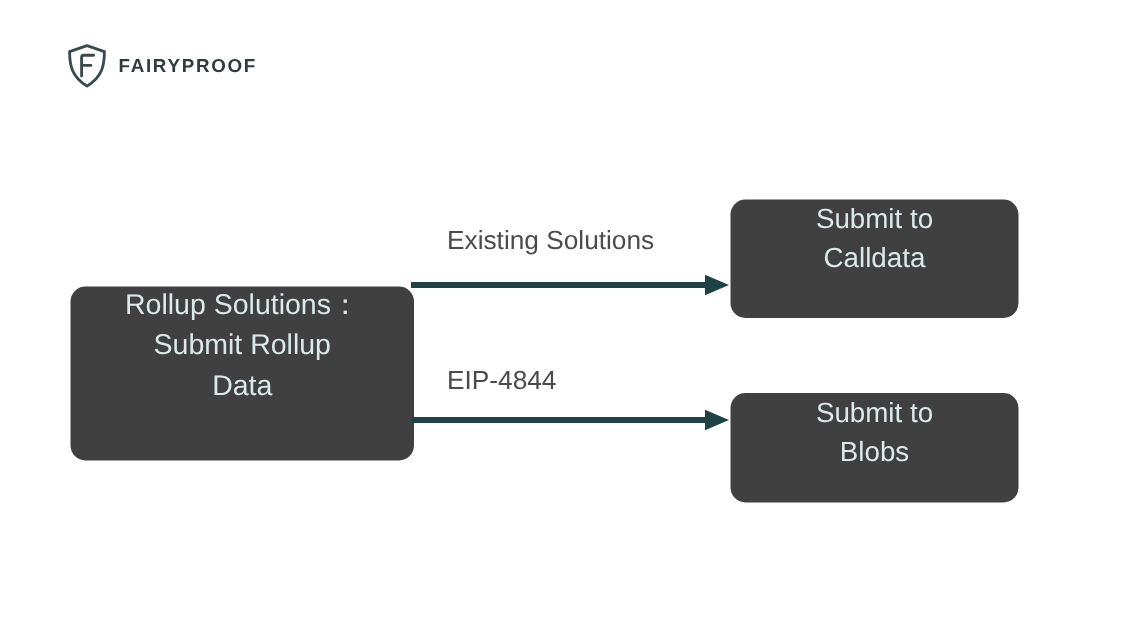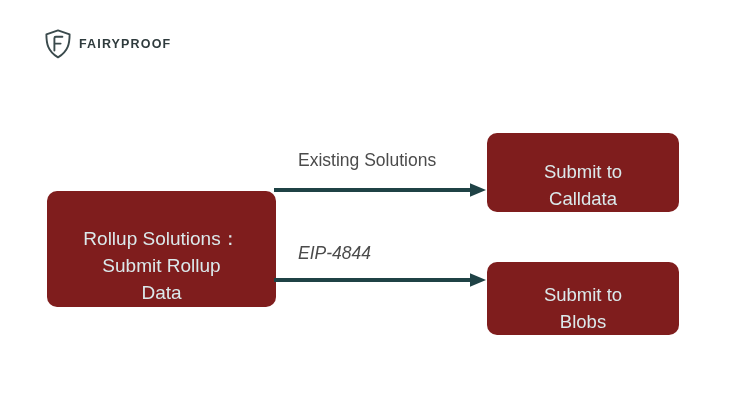--- a/index.html
+++ b/index.html
@@ -40,24 +40,24 @@
     letter-spacing: 1.15px;
     color: #2f3b3d;
     line-height: 1;
     white-space: nowrap;
   }
 
   
   .node {
     position: absolute;
     box-sizing: border-box;
-    background: #7f1d1d;
+    background: #404040;
     border-radius: 10px;
     display: flex;
-    align-items: flex-end;
+    align-items: flex-start;
     justify-content: center;
     text-align: center;
     color: #dbe9eb;
     font-family: "Liberation Sans", sans-serif;
     font-weight: 400;
   }
   .node-label {
     display: block;
     white-space: pre-line;
   }
@@ -115,21 +115,20 @@
     white-space: nowrap;
     line-height: 1;
   }
   #label-existing-solutions {
     left: 298px;
     top: 152px;
   }
   #label-eip4844 {
     left: 298px;
     top: 245px;
-    font-style: italic;
   }
 </style>
 </head>
 <body>
 
 <div id="canvas">
 
   <div id="logo">
     <span>
       <svg id="logo-shield" viewBox="0 0 28 30" xmlns="http://www.w3.org/2000/svg">

